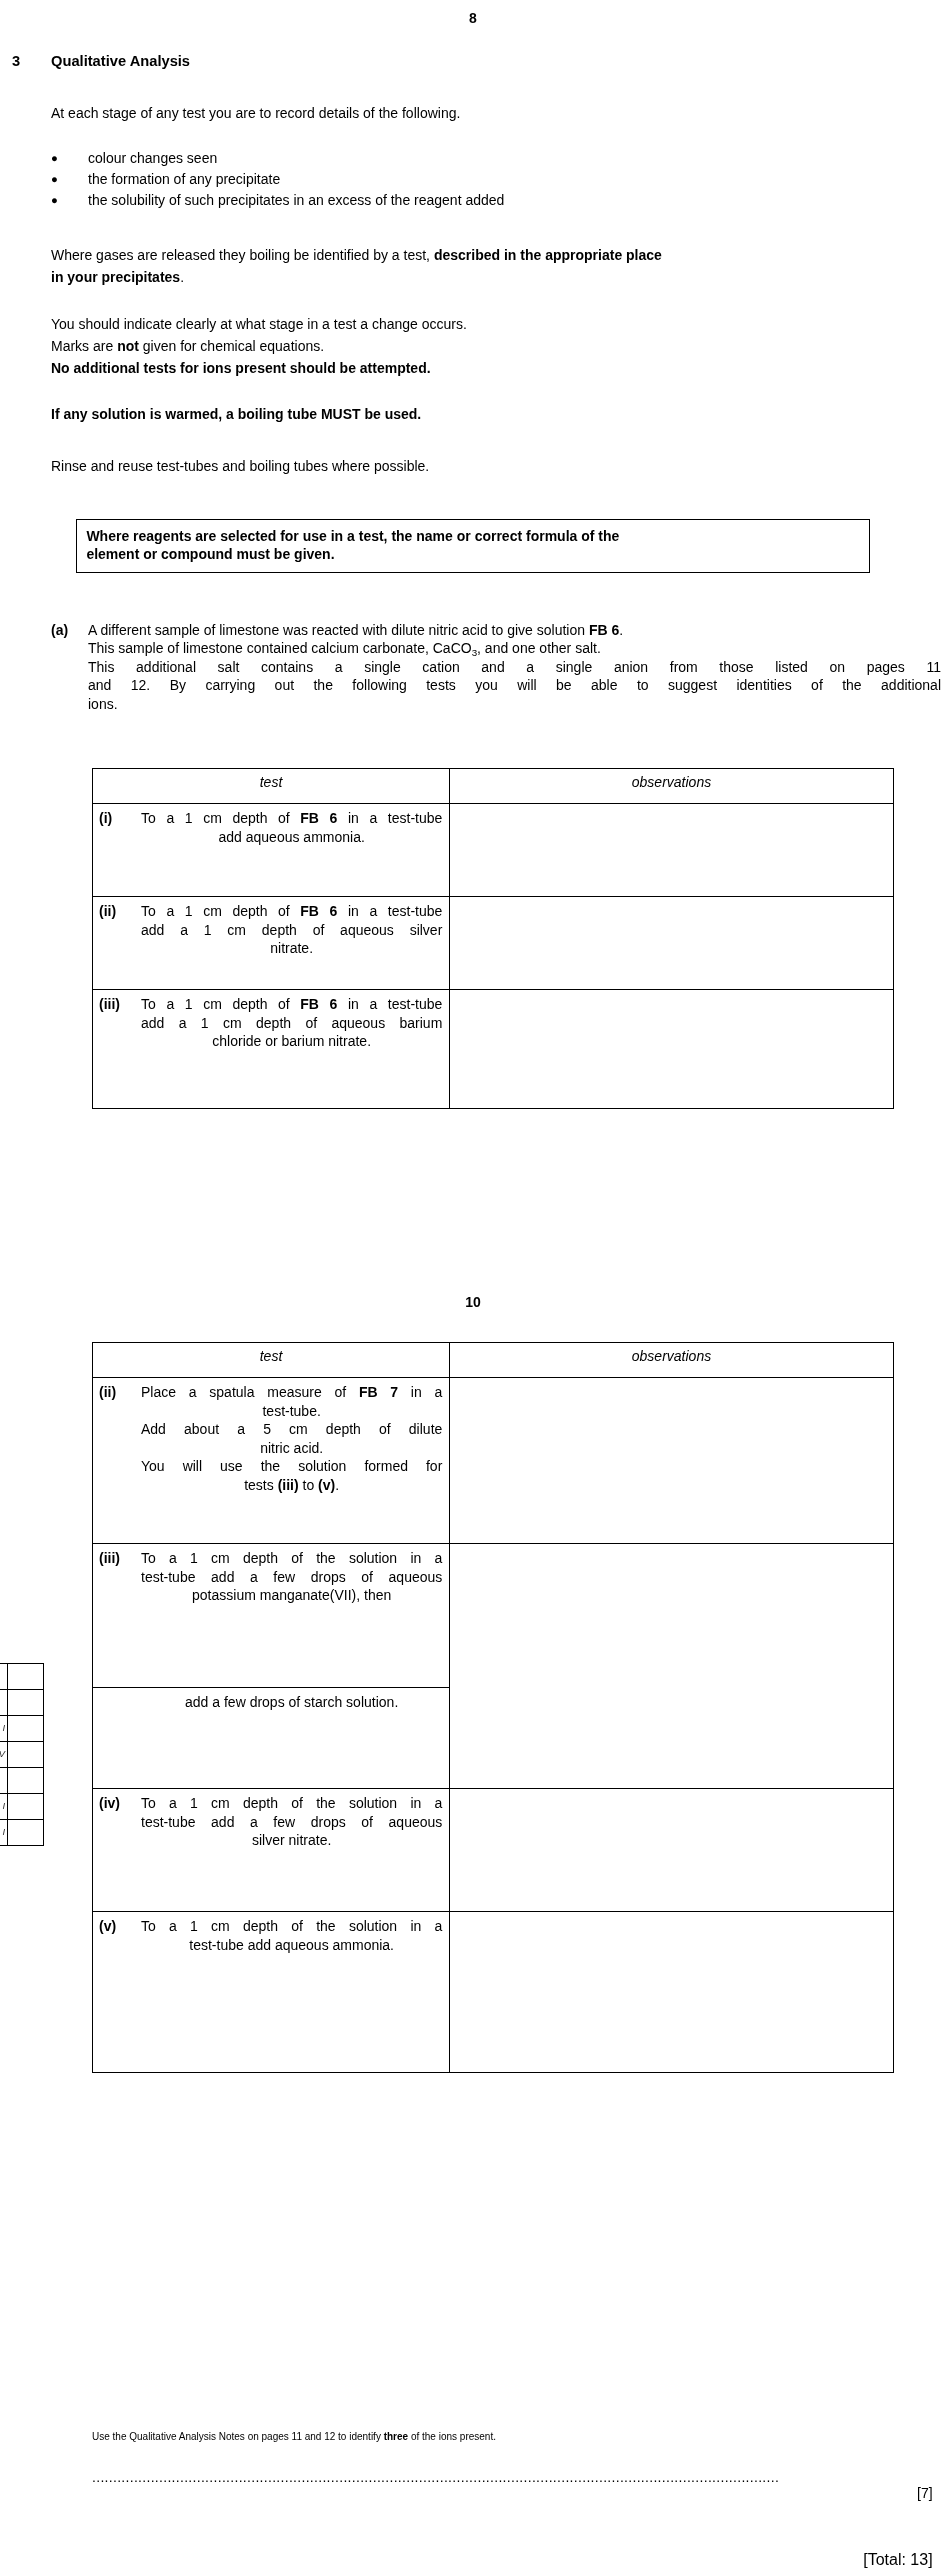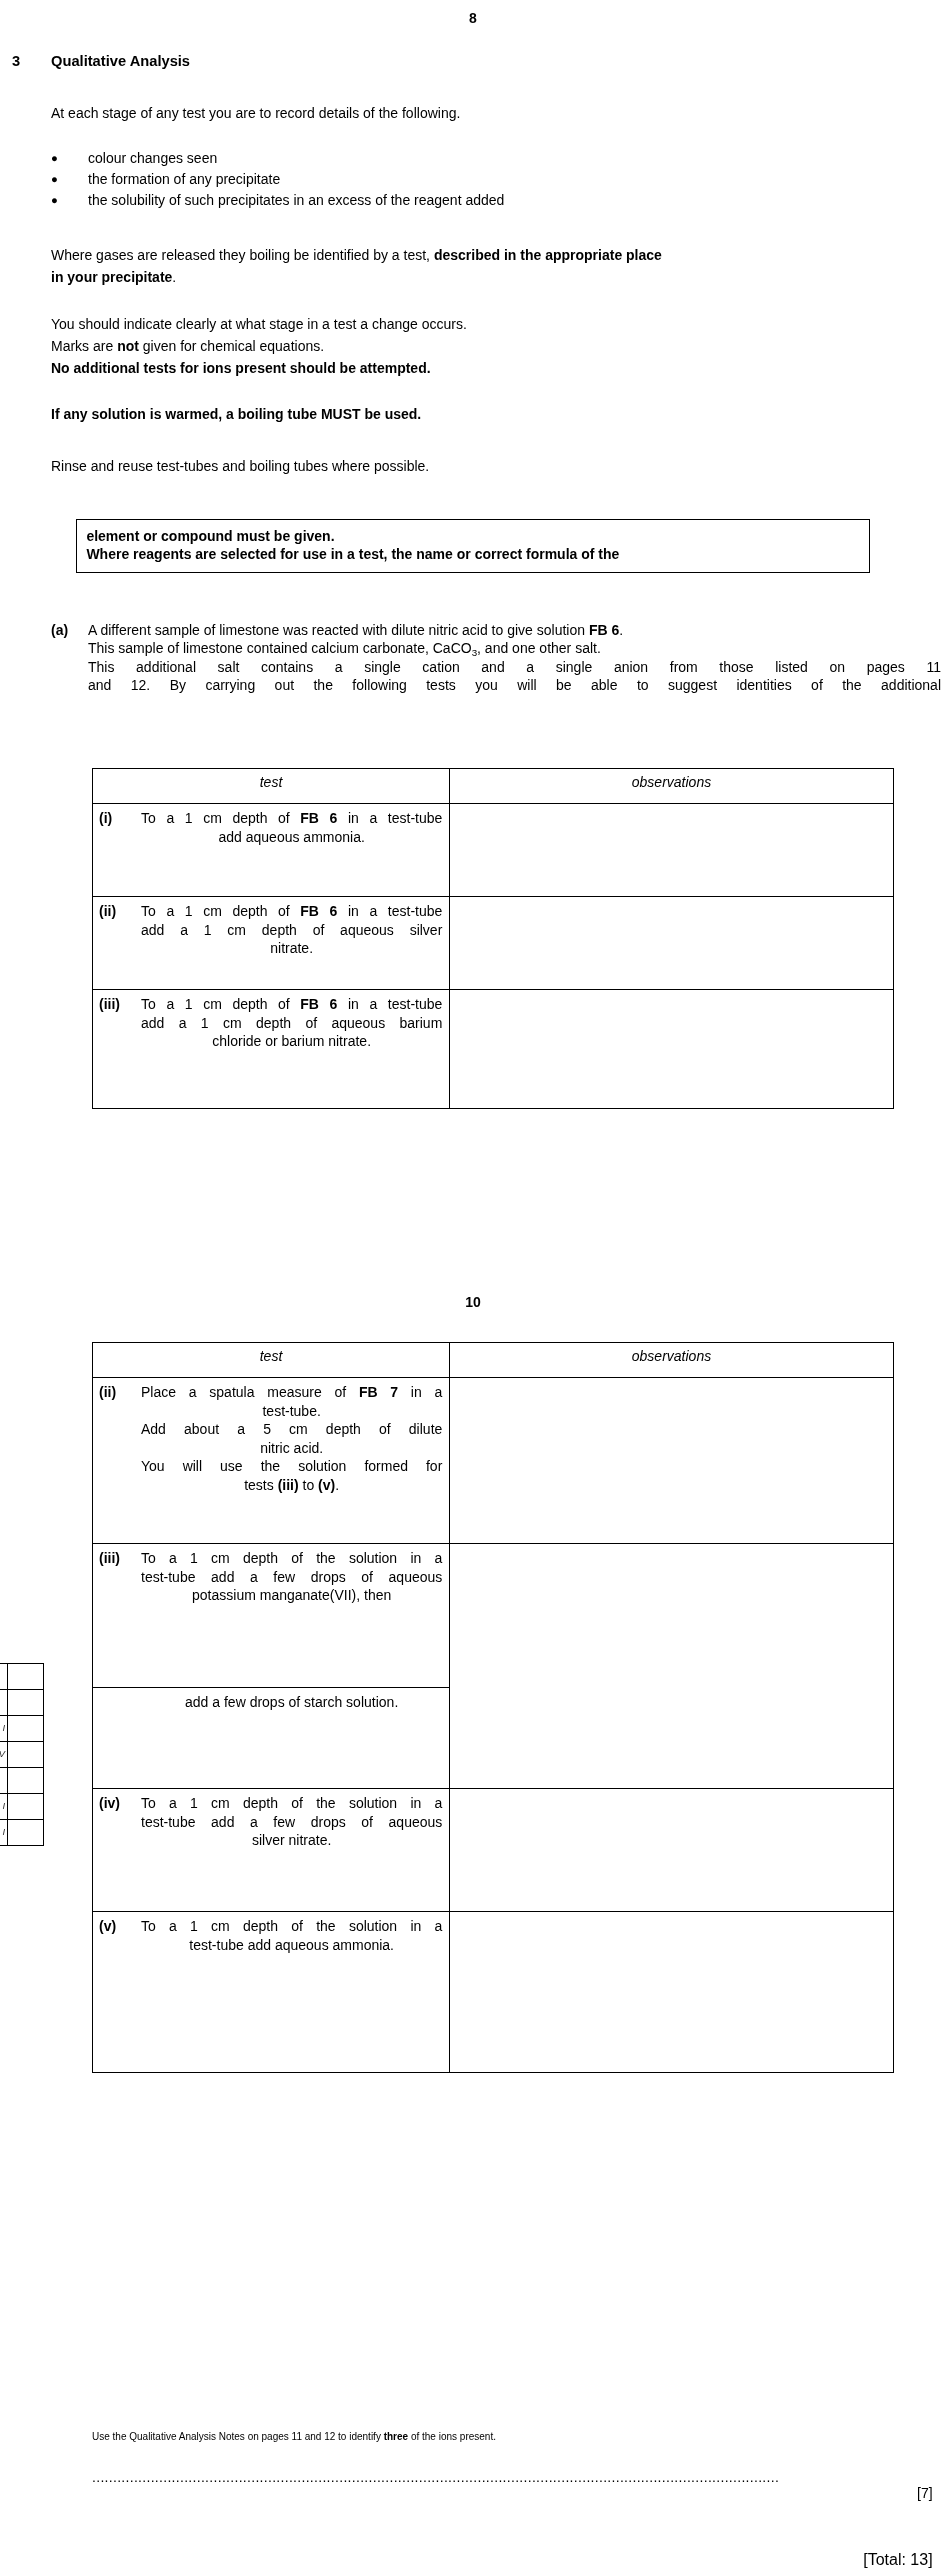--- a/index.html
+++ b/index.html
@@ -225,45 +225,46 @@
   <div class="bullet-row">
     <span class="dot">●</span>
     <span class="btxt">the solubility of such precipitates in an excess of the reagent added</span>
   </div>
 </div>
 
 <div class="body-block" style="top:246px;">
   <span>Where gases are released they boiling be identified by a test, </span><b>described in the appropriate place</b>
 </div>
 <div class="body-block" style="top:268px;">
-  <b>in your precipitate</b><span>.</span>
+  <b>in your precipitates</b><span>.</span>
 </div>
 
 <div class="body-block" style="top:315px;">You should indicate clearly at what stage in a test a change occurs.</div>
 <div class="body-block" style="top:337px;">
   <span>Marks are </span><b>not</b><span> given for chemical equations.</span>
 </div>
 <div class="body-block" style="top:359px;font-weight:bold;">No additional tests for ions present should be attempted.</div>
 
 <div class="body-block" style="top:405px;font-weight:bold;">If any solution is warmed, a boiling tube MUST be used.</div>
 
 <div class="body-block" style="top:457px;">Rinse and reuse test-tubes and boiling tubes where possible.</div>
 
 <div class="reagent-box">
+  <div>Where reagents are selected for use in a test, the name or correct formula of the</div>
   <div>element or compound must be given.</div>
-  <div>Where reagents are selected for use in a test, the name or correct formula of the</div>
 </div>
 
 <div class="part-a">
   <span class="lbl">(a)</span>
   <span class="txt">
     <span class="line"><span>A different sample of limestone was reacted with dilute nitric acid to give solution </span><b>FB 6</b><span>.</span></span>
     <span class="line"><span>This sample of limestone contained calcium carbonate, CaCO</span><sub>3</sub><span>, and one other salt.</span></span>
     <span class="line just">This additional salt contains a single cation and a single anion from those listed on pages 11</span>
     <span class="line just">and 12. By carrying out the following tests you will be able to suggest identities of the additional</span>
+    <span class="line">ions.</span>
   </span>
 </div>
 
 <table class="qtable" style="top:768px;">
   <colgroup>
       <col class="col-test">
       <col>
     </colgroup>
   <tbody>
       <tr>

